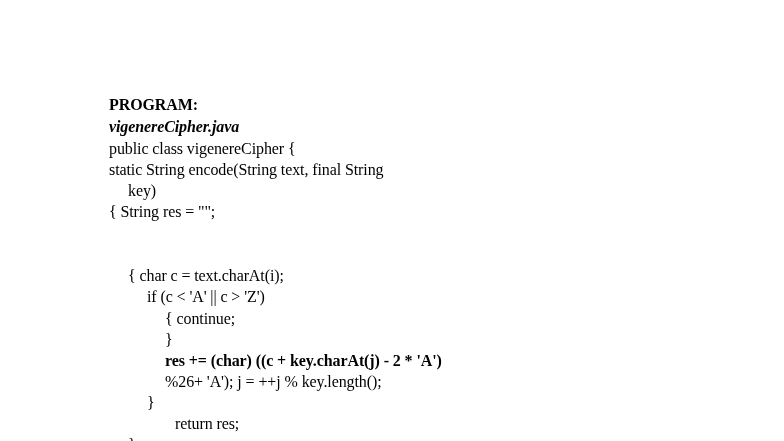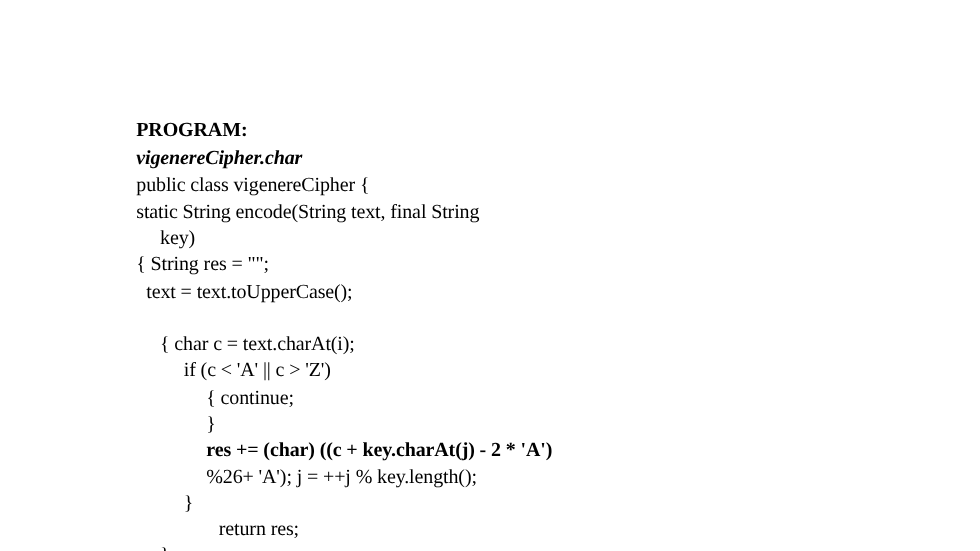--- a/index.html
+++ b/index.html
@@ -38,27 +38,26 @@
       font-weight: bold;
       font-style: italic;
       font-size: 16px;
     }
   </style>
 </head>
 <body>
 
 <div class="page">
   <div class="line heading" style="left:109px; top:94px;">PROGRAM:</div>
-  <div class="line filename" style="left:109px; top:116px;">vigenereCipher.char</div>
+  <div class="line filename" style="left:109px; top:116px;">vigenereCipher.java</div>
 
   <div class="line" style="left:109px; top:138px;">public class vigenereCipher {</div>
   <div class="line" style="left:109px; top:159px;">static String encode(String text, final String</div>
   <div class="line" style="left:128px; top:180px;">key)</div>
   <div class="line" style="left:109px; top:201px;">{ String res = "";</div>
-  <div class="line" style="left:117px; top:223px;">text = text.toUpperCase();</div>
   <div class="line" style="left:128px; top:265px;">{ char c = text.charAt(i);</div>
   <div class="line" style="left:147px; top:286px;">if (c &lt; 'A' || c &gt; 'Z')</div>
   <div class="line" style="left:165px; top:308px;">{ continue;</div>
   <div class="line" style="left:165px; top:329px;">}</div>
   <div class="line" style="left:165px; top:350px;font-weight:bold;">res += (char) ((c + key.charAt(j) - 2 * 'A')</div>
   <div class="line" style="left:165px; top:371px;">%26+ 'A'); j = ++j % key.length();</div>
   <div class="line" style="left:147px; top:392px;">}</div>
   <div class="line" style="left:147px; top:413px;margin-left:28px;">return res;</div>
   <div class="line" style="left:128px; top:434px;">}</div>
 </div>

